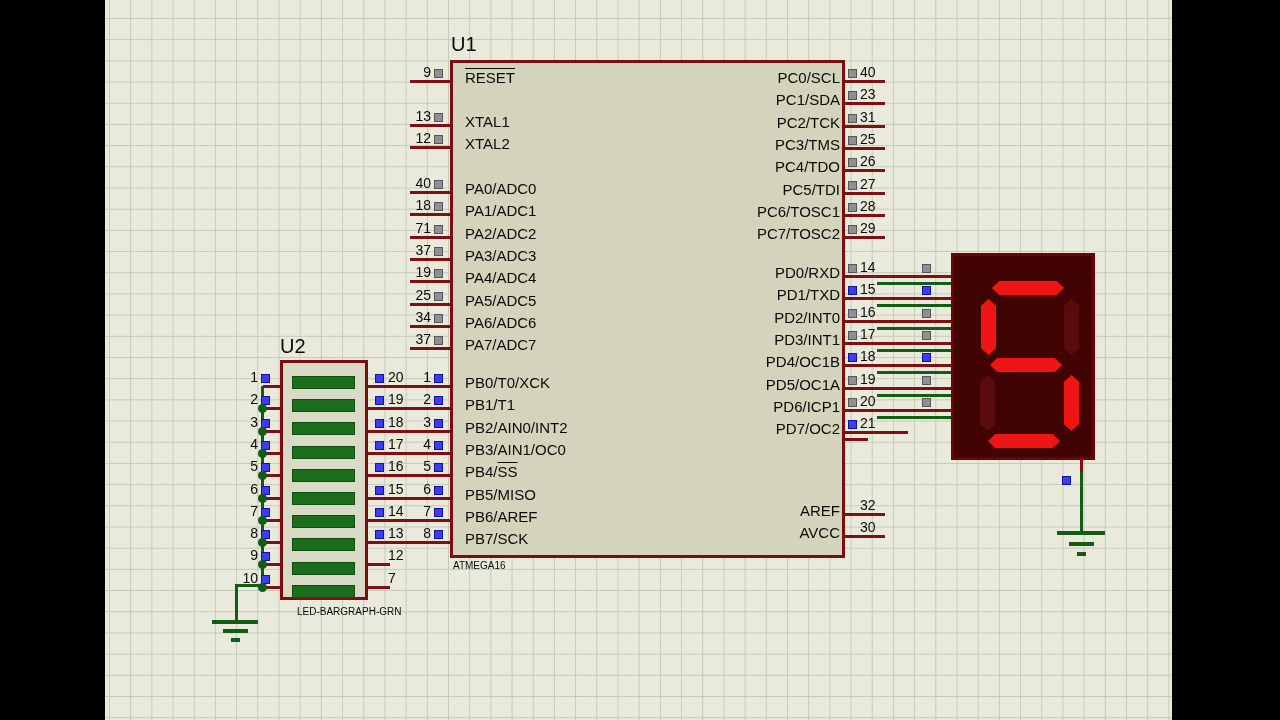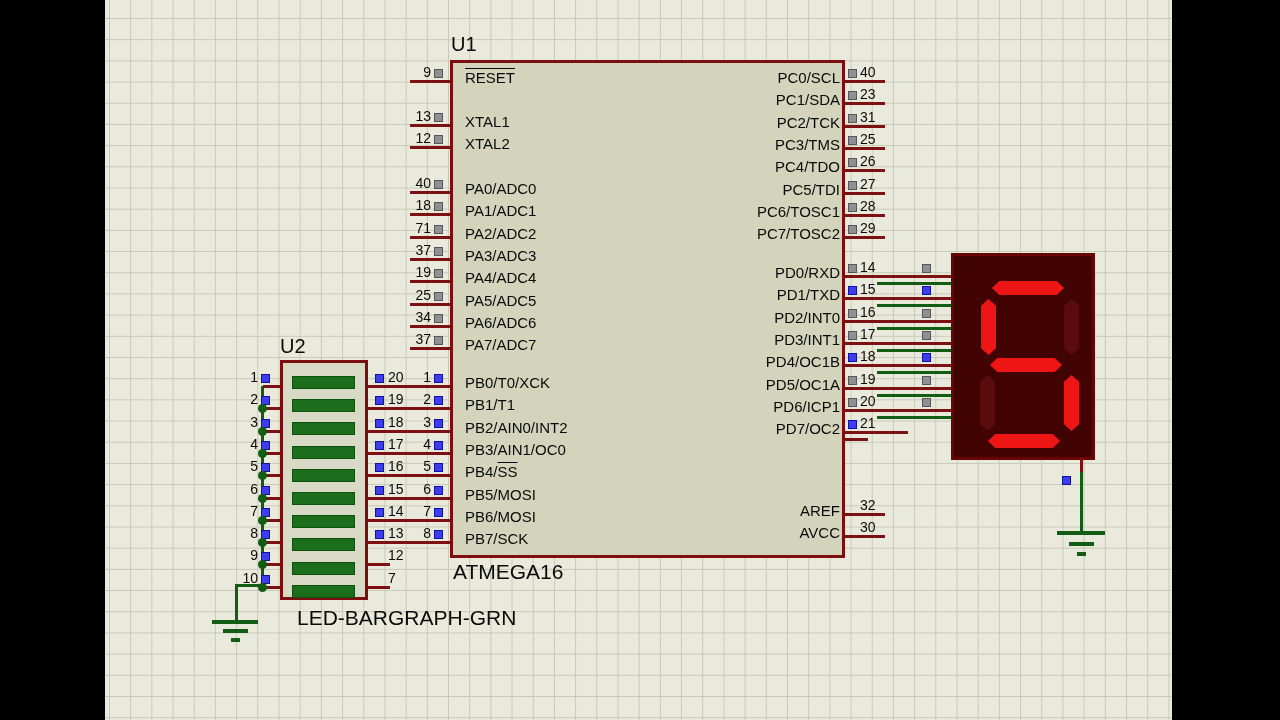--- a/index.html
+++ b/index.html
@@ -17,21 +17,21 @@
   .num{position:absolute;top:-17px;font-size:14px;color:var(--text,#0a0a0a);white-space:nowrap;}
   .plabel{position:absolute;top:-12px;font-size:15px;color:var(--text,#0a0a0a);white-space:nowrap;}
   .rlabel{right:332px;}
   .llabel{left:360px;}
   .ovl{text-decoration:overline;}
   .sq{position:absolute;width:9px;height:9px;box-sizing:border-box;top:-12px;}
   .sq-blue{background:var(--blue_state,#3d3df0);border:1px solid #12129e;}
   .sq-gray{background:var(--gray_state,#8f9094);border:1px solid #54565a;}
   .jdot{position:absolute;width:9px;height:9px;border-radius:50%;background:var(--wire_green,#135c13);}
   .ref{position:absolute;font-size:20px;color:var(--text,#0a0a0a);}
-  .partname{position:absolute;font-size:21px;color:var(--text,#0a0a0a);}
+  .partname{position:absolute;font-size:10px;color:var(--text,#0a0a0a);}
   .chipbody{position:absolute;left:345px;top:60px;width:395px;height:498px;box-sizing:border-box;
     background:var(--chip_fill,#d3d4bb);border:3px solid var(--chip_border,#7d0e10);}
   .barbody{position:absolute;left:175px;top:360px;width:88px;height:240px;box-sizing:border-box;
     background:var(--bar_body,#d9dac5);border:3px solid var(--chip_border,#7d0e10);}
   .led-bar{position:absolute;left:187px;width:63px;height:13px;background:var(--bar_green,#1c6e1c);
     border:1px solid #0e500e;box-sizing:border-box;}
   .dispbody{position:absolute;left:846px;top:253px;width:144px;height:207px;box-sizing:border-box;
     background:var(--disp_body,#420303);border:3px solid var(--disp_border,#670505);}
   .seg{position:absolute;background:var(--seg_unlit,#5a0c0c);}
   .seg.lit{background:var(--seg_lit,#ee1515);}
@@ -159,24 +159,24 @@
         <div class="prow" style="top: 430.6px;">
         <div class="plabel llabel"><span>PB2/AIN0/INT2</span><span class="ovl"></span></div>
       </div>
         <div class="prow" style="top: 452.9px;">
         <div class="plabel llabel"><span>PB3/AIN1/OC0</span><span class="ovl"></span></div>
       </div>
         <div class="prow" style="top: 475.2px;">
         <div class="plabel llabel"><span>PB4/</span><span class="ovl">SS</span></div>
       </div>
         <div class="prow" style="top: 497.5px;">
-        <div class="plabel llabel"><span>PB5/MOSI</span><span class="ovl"></span></div>
+        <div class="plabel llabel"><span>PB5/MISO</span><span class="ovl"></span></div>
       </div>
         <div class="prow" style="top: 519.8px;">
-        <div class="plabel llabel"><span>PB6/MOSI</span><span class="ovl"></span></div>
+        <div class="plabel llabel"><span>PB6/AREF</span><span class="ovl"></span></div>
       </div>
         <div class="prow" style="top: 542.1px;">
         <div class="plabel llabel"><span>PB7/SCK</span><span class="ovl"></span></div>
       </div>
       </div>
 
     <div>
 
     <div class="prow" style="top: 81px;">
         <div class="line rpin-line"></div>

